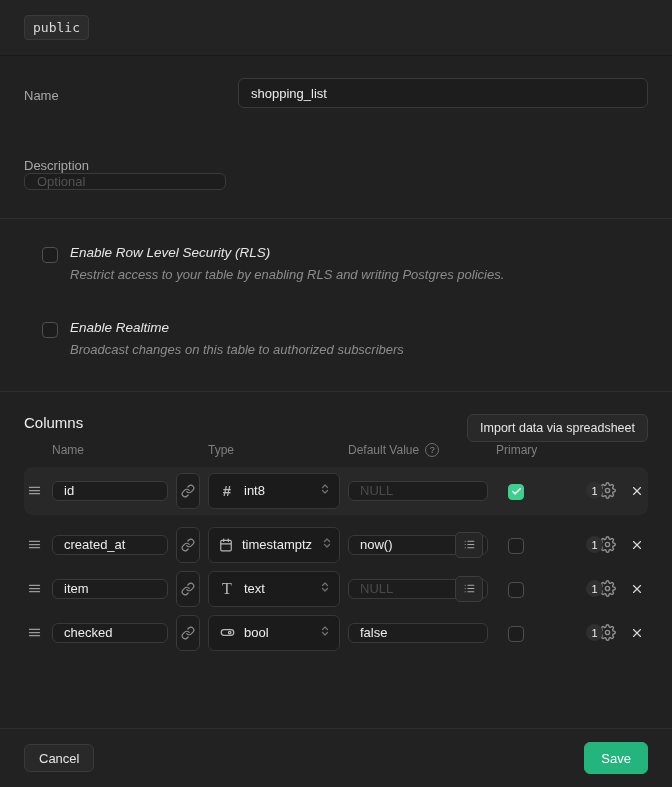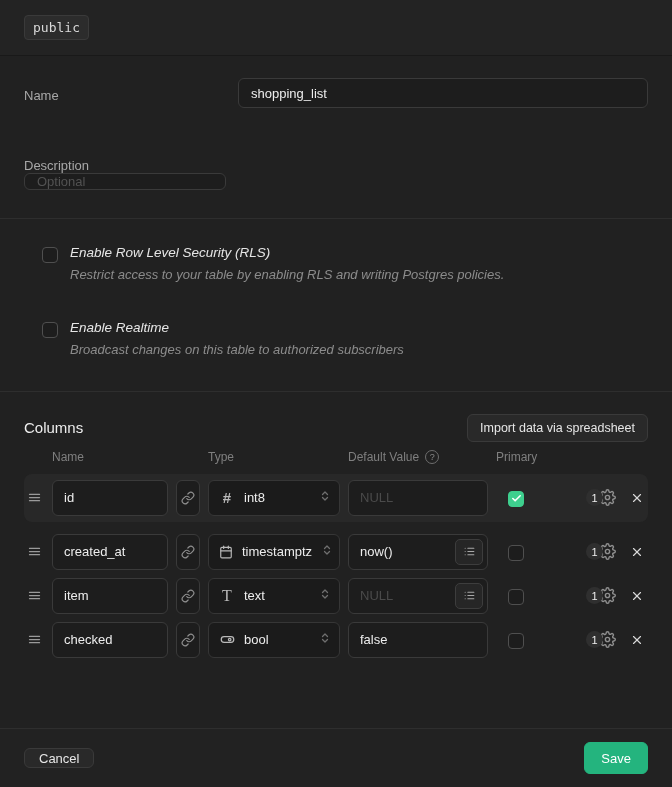--- a/index.html
+++ b/index.html
@@ -62,21 +62,21 @@
   .option-title { color:#e6e6e6; font-size:13.5px; }
   .pill-badge {
     font-size:12px; color:#cfcfcf;
     border:1px solid #3d3d3d; background:#242424;
     border-radius:999px; padding:3px 10px;
   }
   .option-desc { color:#8c8c8c; font-size:13px; line-height:1.6; margin-top:5px; }
 
   
   .columns-section { padding:22px 24px 20px; flex:1 1 auto; }
-  .columns-head { display:flex; align-items:center; justify-content:space-between; margin-bottom:8px; }
+  .columns-head { display:flex; justify-content:space-between; margin-bottom:1px; }
   .columns-title { font-size:15px; color:#ededed; }
   .btn {
     display:inline-flex; align-items:center; justify-content:center;
     background:#292929; border:1px solid #3a3a3a; border-radius:6px;
     color:#e6e6e6; font-size:12.5px; padding:0 12px; height:28px;
     cursor:pointer; font-family:"Liberation Sans", sans-serif;
   }
   .col-grid {
     display:grid;
     grid-template-columns:20px 116px 24px 132px 140px 40px 1fr;
@@ -91,21 +91,21 @@
     align-items:center; justify-content:center;
   }
   .hdr-primary { text-align:center; }
 
   .row-stripe { background:#282828; border-radius:8px; padding:6px 0; margin:0 0 12px; }
   .col-row { margin-bottom:8px; }
   .row-stripe .col-row { margin-bottom:0; }
 
   .drag-handle { display:flex; justify-content:center; color:#9a9a9a; cursor:grab; }
   .cell-input {
-    width:100%; height:36px;
+    width:100%; height:20px;
     background:#1d1d1d; border:1px solid #3a3a3a; border-radius:6px;
     color:#ededed; font-size:13px; padding:0 11px; outline:none;
     font-family:"Liberation Sans", sans-serif;
   }
   .cell-input::placeholder { color:#4a4a4a; }
   .icon-btn {
     width:24px; height:36px;
     background:#1d1d1d; border:1px solid #3a3a3a; border-radius:6px;
     display:inline-flex; align-items:center; justify-content:center;
     color:#8f8f8f; cursor:pointer;
@@ -140,21 +140,21 @@
   .gear { color:#8f8f8f; }
   .delete-btn { color:#d8d8d8; cursor:pointer; display:inline-flex; }
 
   
   .dlg-footer {
     margin-top:auto; flex:0 0 auto; height:59px;
     border-top:1px solid #2e2e2e; background:#222222;
     display:flex; align-items:center; justify-content:space-between;
     padding:0 24px;
   }
-  .btn-cancel { height:20px; padding:0 14px; font-size:13px; }
+  .btn-cancel { height:28px; padding:0 14px; font-size:13px; }
   .btn-save {
     height:32px; padding:0 16px; font-size:13px;
     background:#24b47e; border:1px solid #24b47e; border-radius:6px;
     color:#ffffff; cursor:pointer; display:inline-flex; align-items:center;
     font-family:"Liberation Sans", sans-serif;
   }
 </style>
 </head>
 <body>
 

